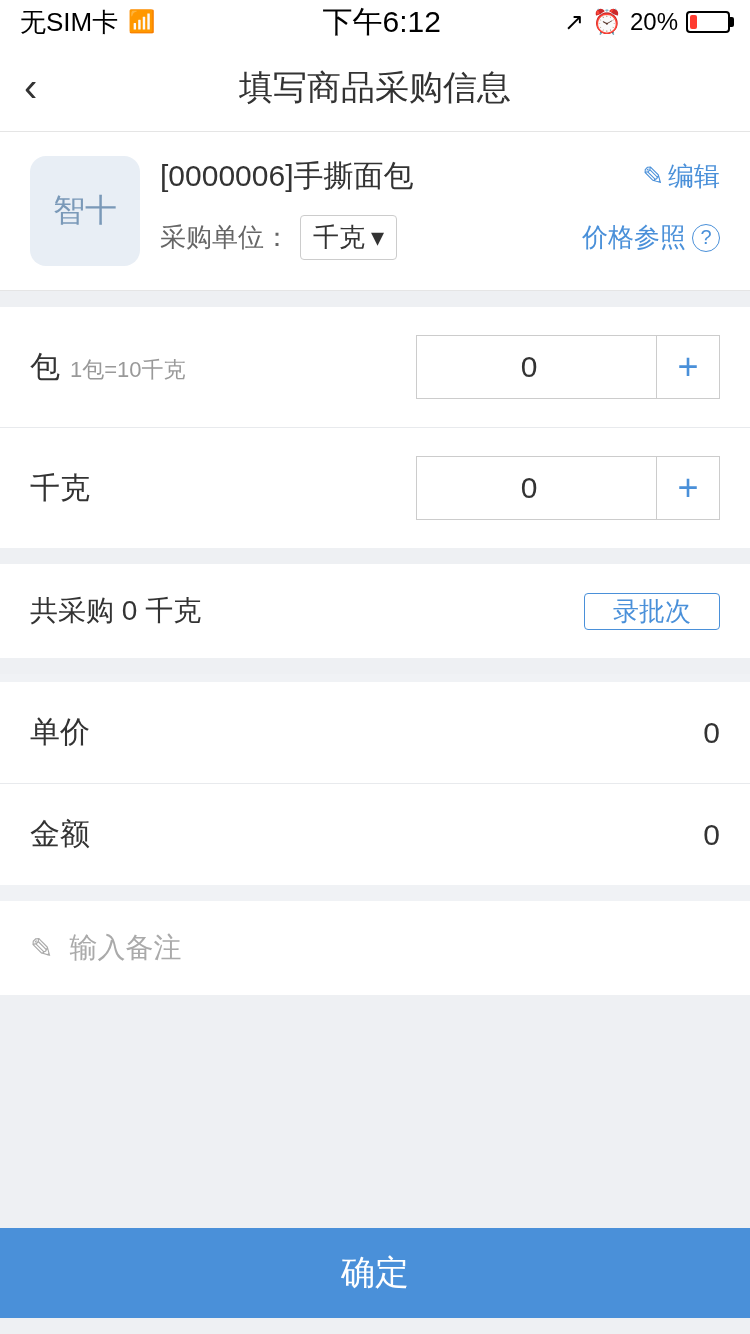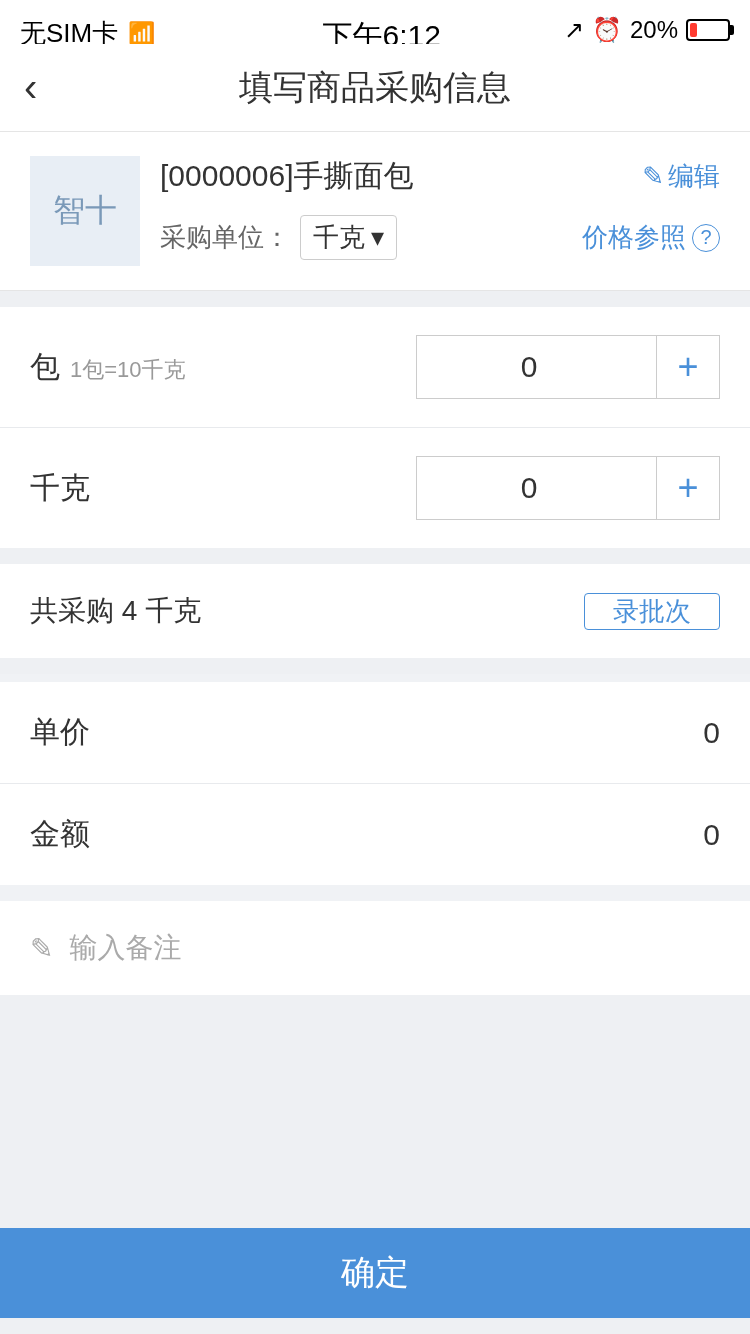--- a/index.html
+++ b/index.html
@@ -11,23 +11,23 @@
       background: #f0f2f5;
       font-size: 28px;
       color: #333;
     }
 
     
     .status-bar {
       background: #fff;
       height: 44px;
       display: flex;
-      align-items: flex-start;
+      align-items: center;
       justify-content: space-between;
-      padding: 16px 20px;
+      padding: 0 20px;
       font-size: 26px;
       color: #000;
     }
     .status-left { display: flex; align-items: center; gap: 10px; }
     .status-center { font-size: 30px; font-weight: 500; margin-left: 44px; }
     .status-right { display: flex; align-items: center; gap: 8px; font-size: 24px; }
     .battery-icon {
       width: 44px; height: 22px; border: 2px solid #000; border-radius: 4px;
       position: relative; display: inline-flex; align-items: center; padding: 2px;
     }
@@ -64,21 +64,21 @@
       margin-top: 0;
       padding: 24px 30px;
       display: flex;
       align-items: flex-start;
       gap: 20px;
       border-bottom: 1px solid #e5e5e5;
     }
     .product-thumb {
       width: 110px; height: 110px;
       background: #e8eef5;
-      border-radius: 0;
+      border-radius: 16px;
       display: flex; align-items: center; justify-content: center;
       flex-shrink: 0;
       color: #7a99b8; font-size: 32px;
     }
     .product-info { flex: 1; }
     .product-name-row {
       display: flex; justify-content: space-between; align-items: center;
       margin-bottom: 18px;
       gap: 40px;
     }
@@ -266,21 +266,21 @@
     <div class="quantity-input-wrap">
       <input class="quantity-input" type="number" value="0" style="">
       <div class="quantity-plus">+</div>
     </div>
   </div>
 </div>
 
 <div class="divider-thick"></div>
 
 <div class="total-row">
-  <span class="total-text">共采购 4 千克</span>
+  <span class="total-text">共采购 0 千克</span>
   <button class="batch-btn">录批次</button>
 </div>
 
 <div class="divider-thick"></div>
 
 <div class="price-section">
   <div class="price-row">
     <span class="price-label">单价</span>
     <span class="price-value">0</span>
   </div>

